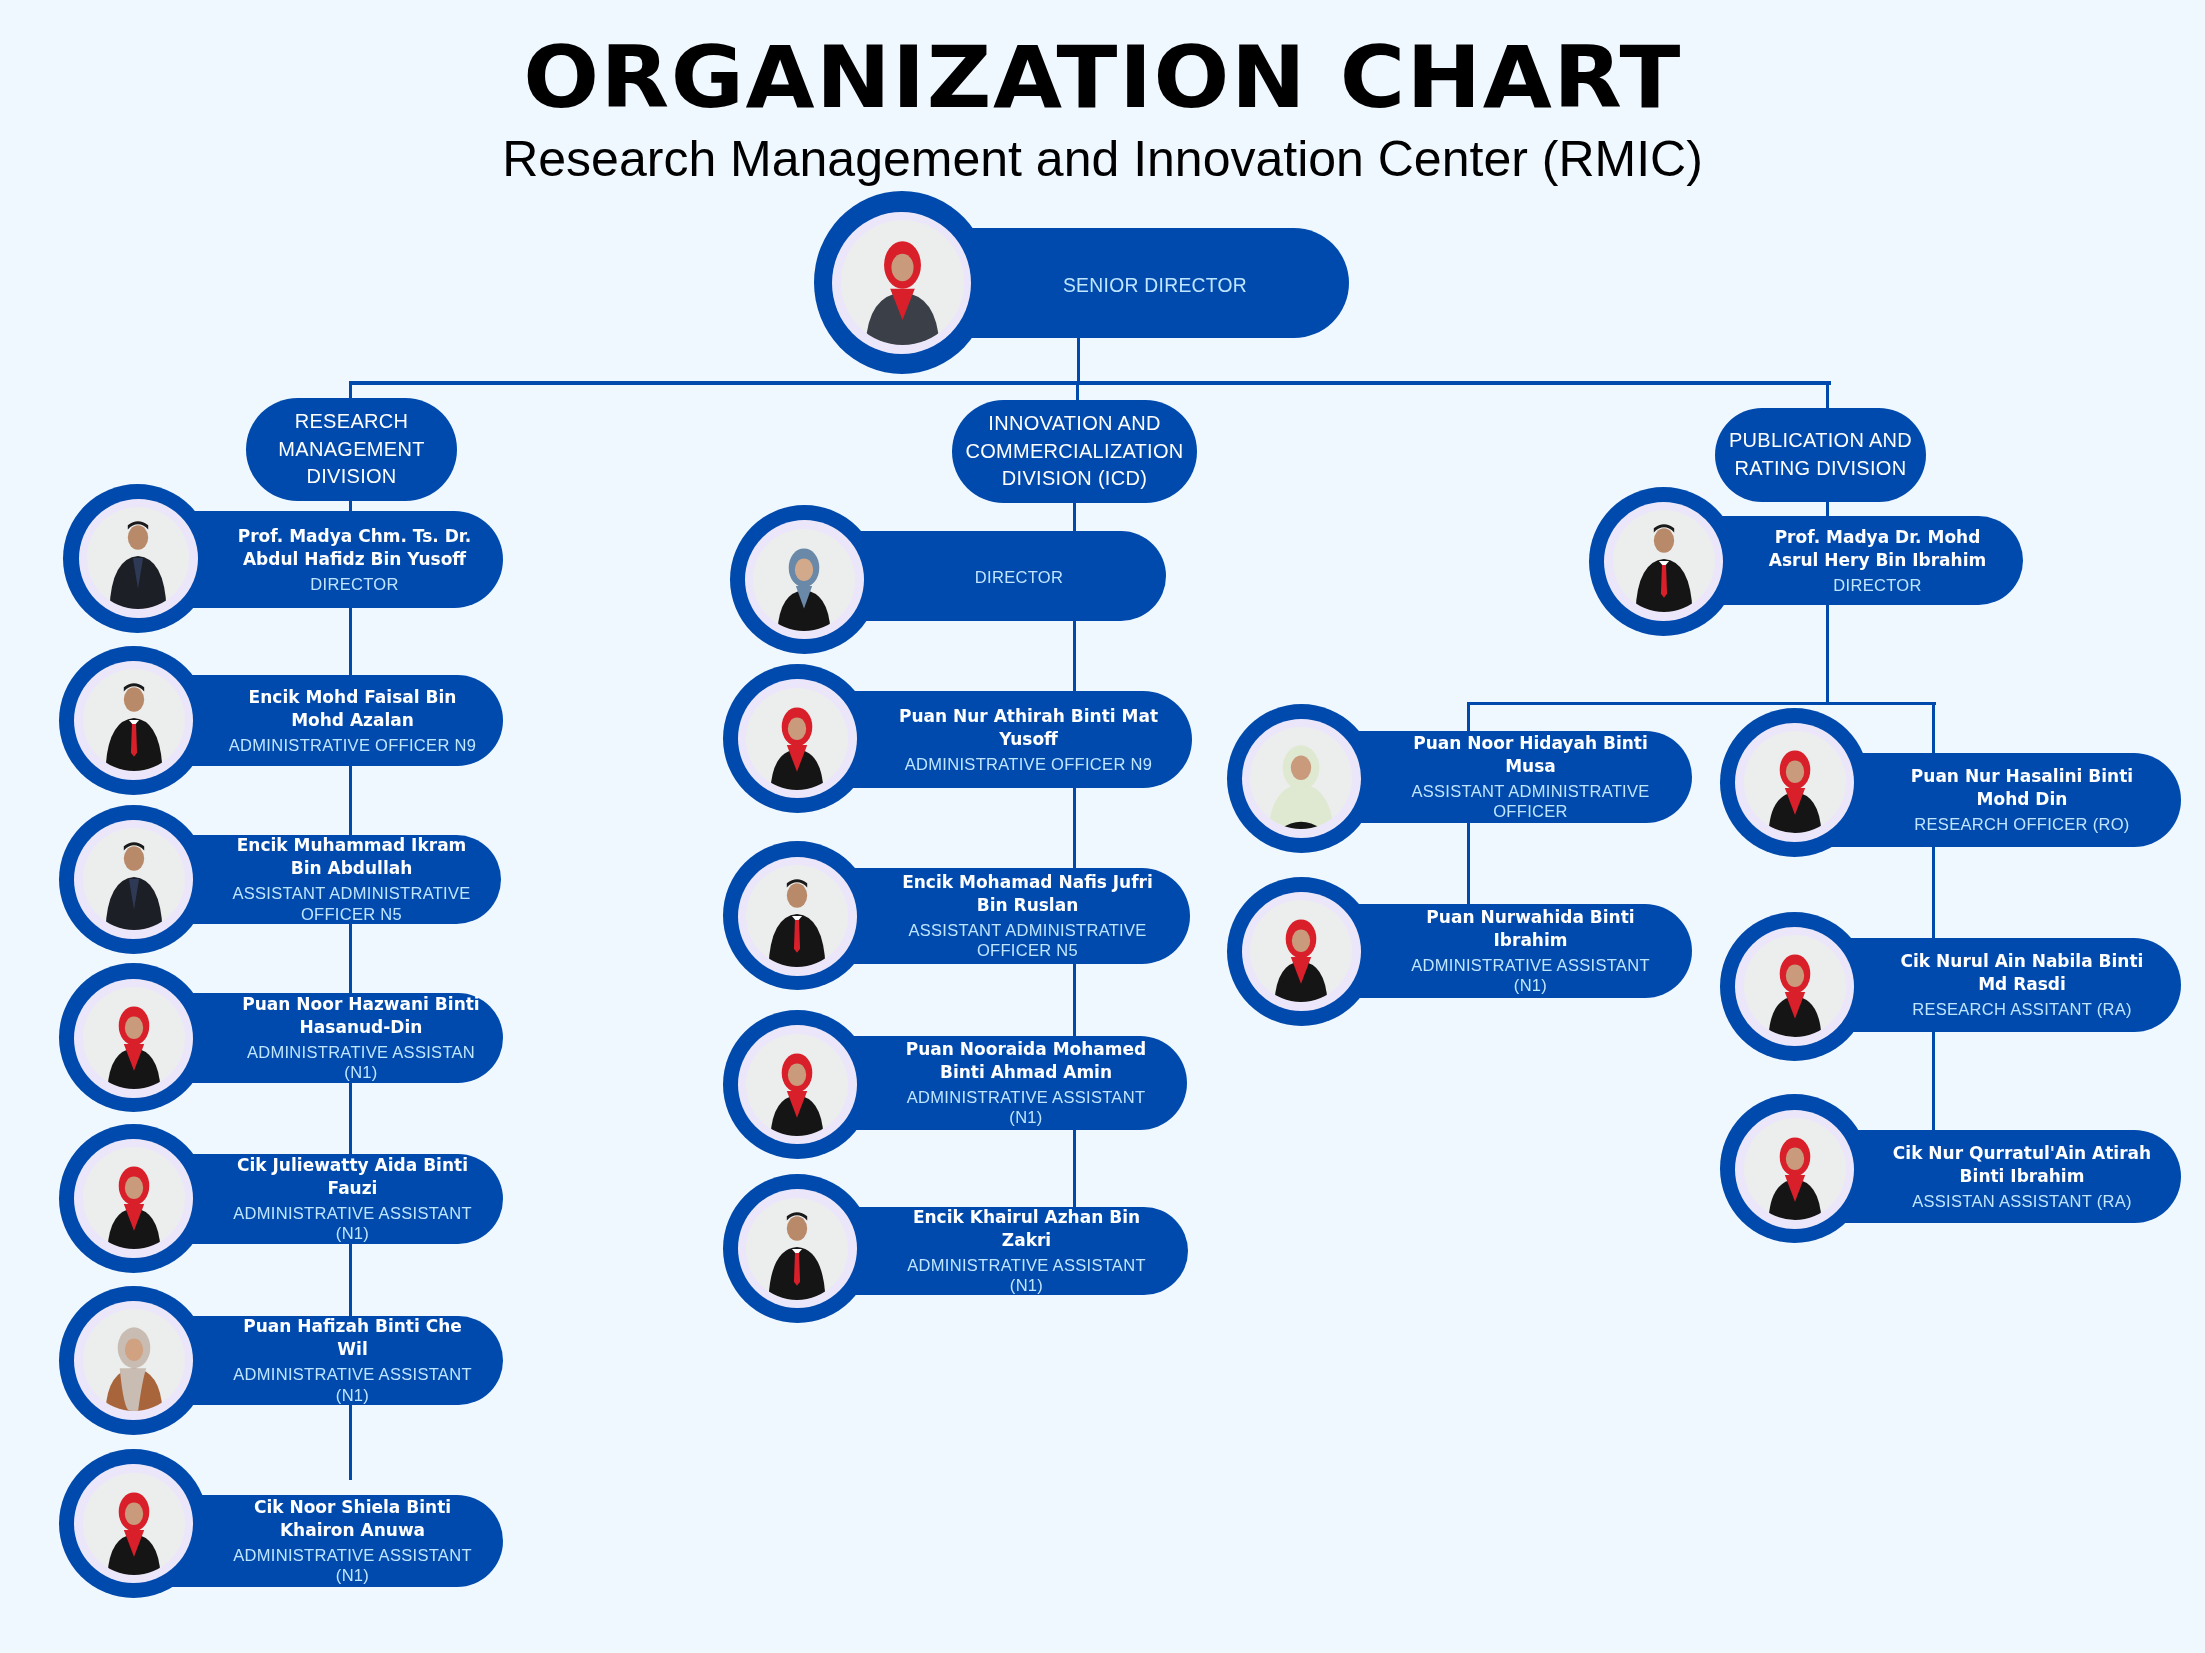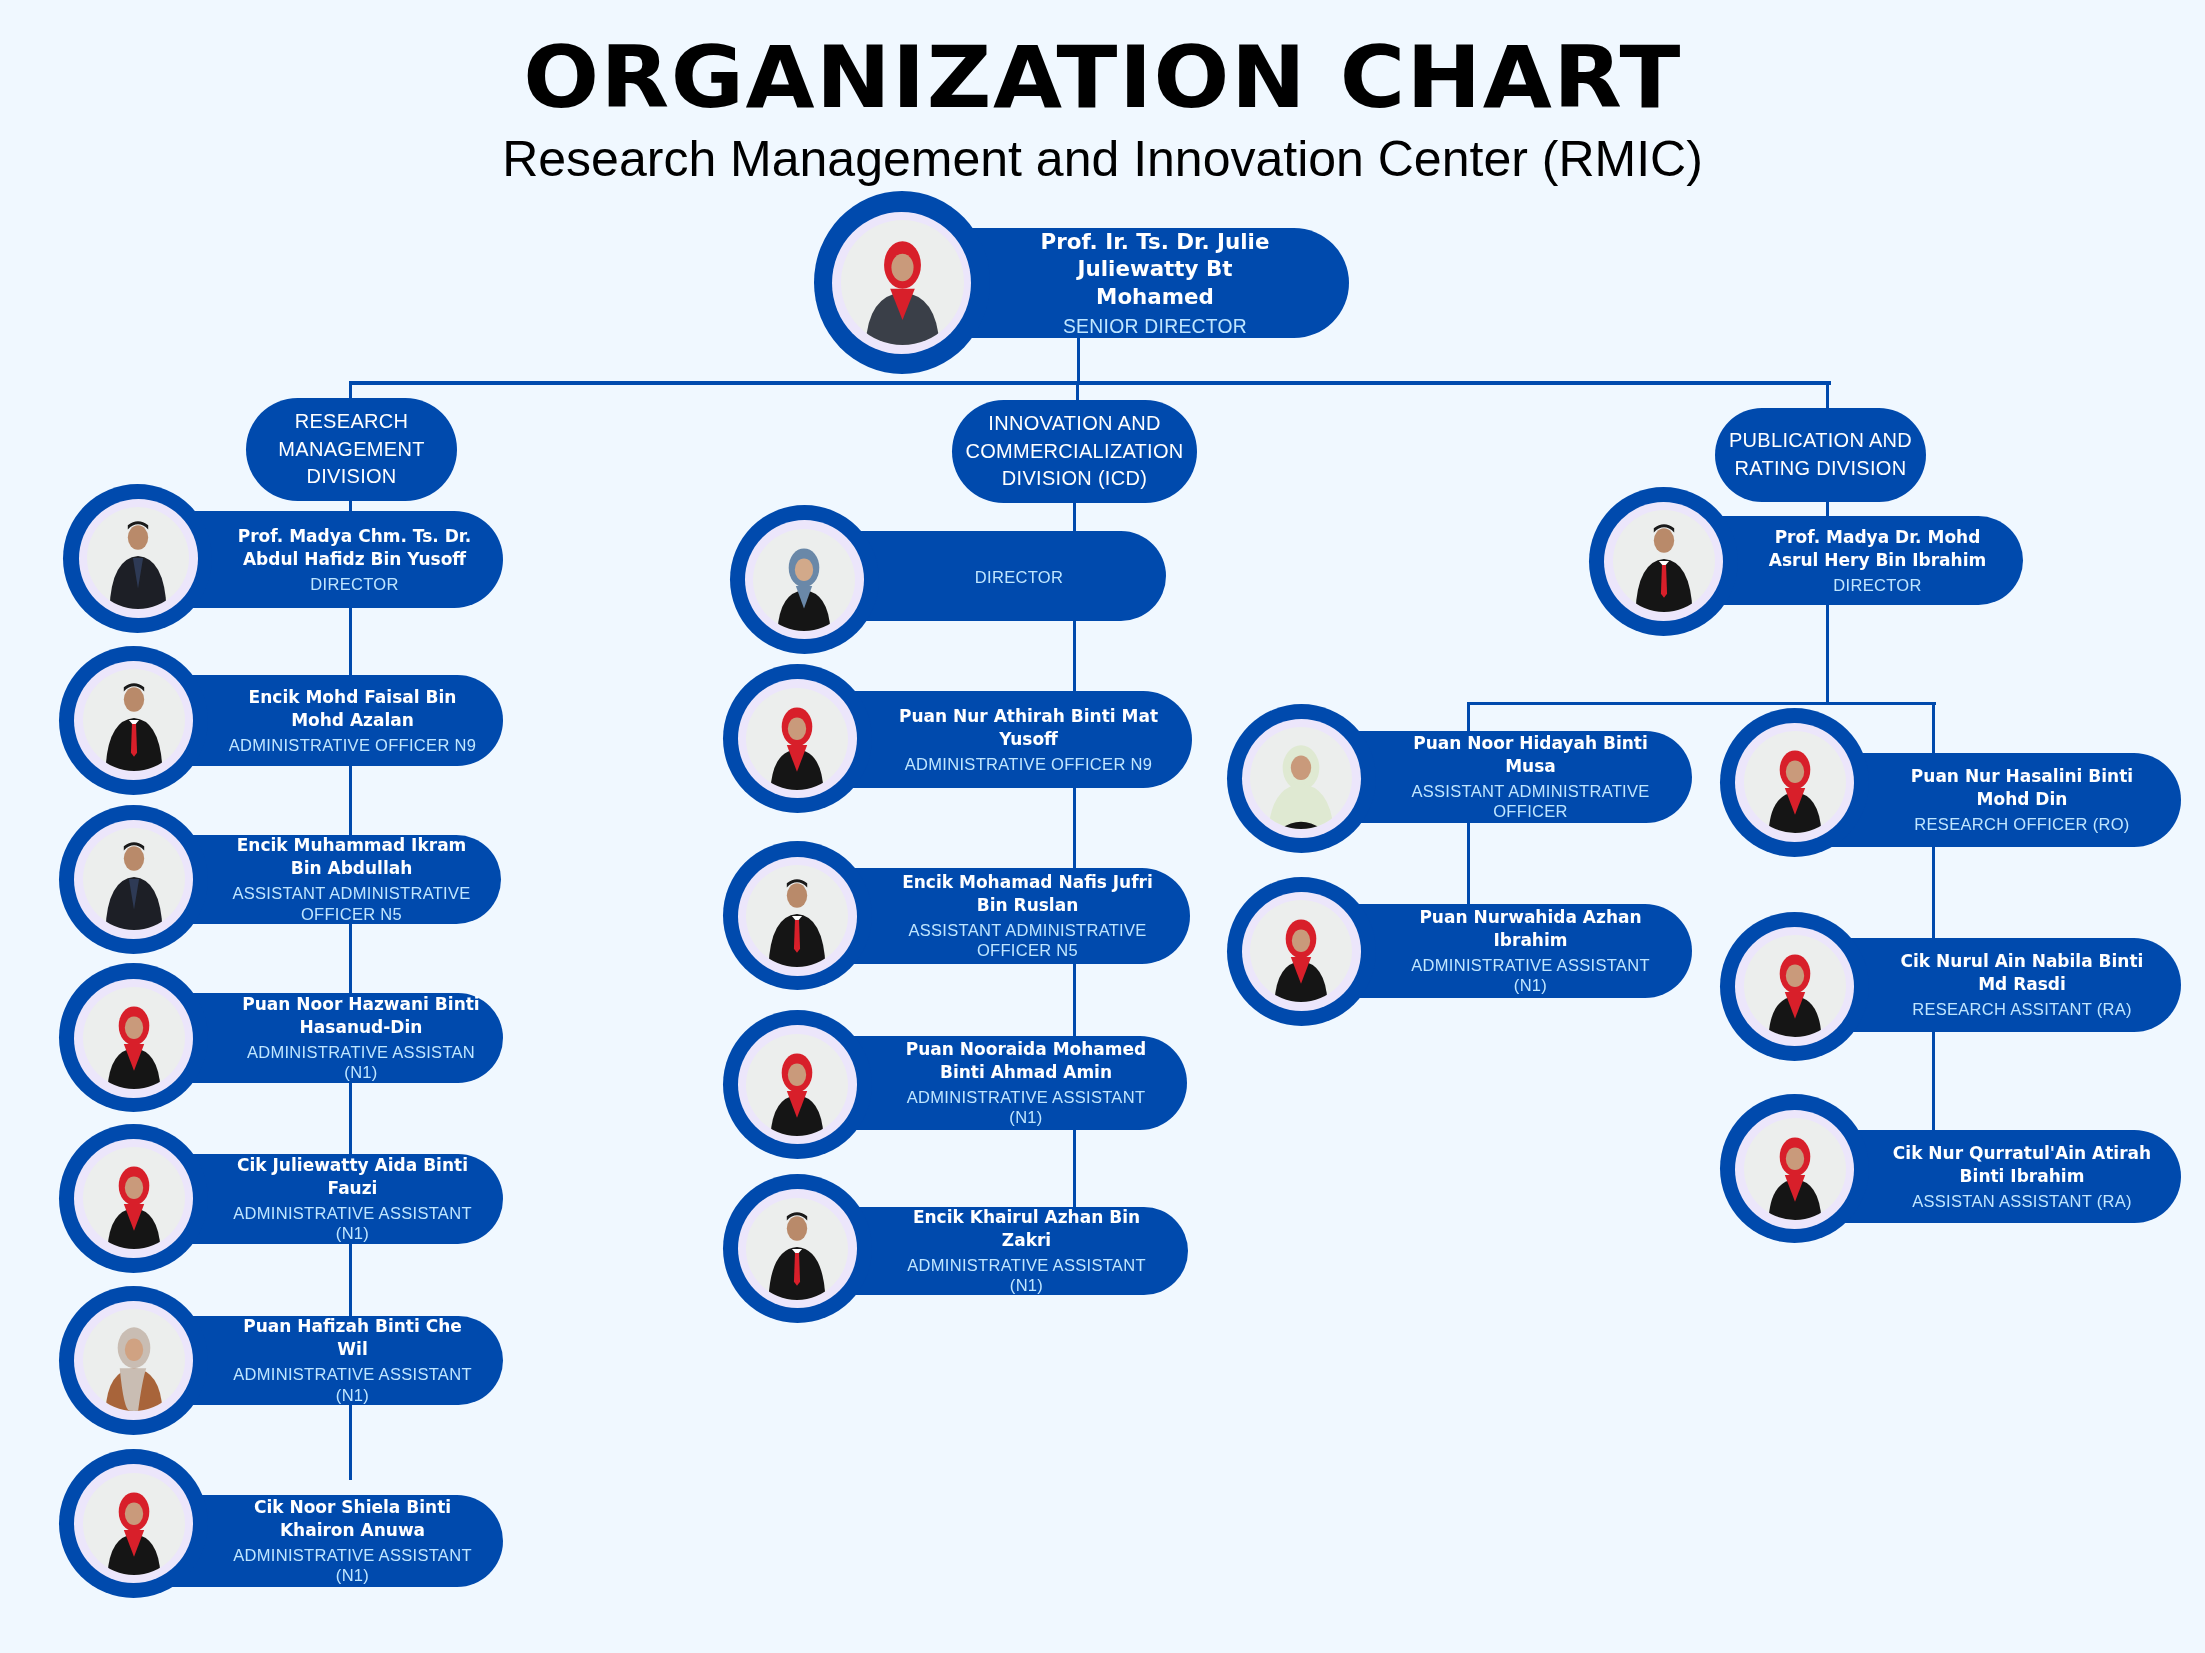--- a/index.html
+++ b/index.html
@@ -53,21 +53,20 @@
 MANAGEMENT
 DIVISION</div>
 <div class="div-pill" style="left:952px;top:400px;width:245px;height:103px;">INNOVATION AND
 COMMERCIALIZATION
 DIVISION (ICD)</div>
 <div class="div-pill" style="left:1715px;top:408px;width:211px;height:94px;">PUBLICATION AND
 RATING DIVISION</div>
 
 <div class="card senior" style="left:0;top:0;">
   <div class="pill" style="left:900px;top:228px;width:449px;height:110px;padding-left:76px;">
-    <div class="name" style="max-width:276px;">Prof. Ir. Ts. Dr. Julie Juliewatty Bt Mohamed</div>
     <div class="role">SENIOR DIRECTOR</div>
   </div>
   <div class="ring" style="left:814px;top:191px;width:176px;height:183px;"></div>
   <div class="inner" style="left:832px;top:212px;width:139px;height:142px;"></div>
   <div class="photo" style="left:841px;top:220px;width:123px;height:125px;">
     <svg class="person-svg" viewBox="0 0 100 100" preserveAspectRatio="none">
         <ellipse cx="50" cy="36" rx="15" ry="19" fill="#d81f2a"></ellipse>
         <ellipse cx="50" cy="38" rx="9" ry="11" fill="#c99a7b"></ellipse>
         <path d="M20 100 Q22 60 50 58 Q78 60 80 100Z" fill="#3a3f48"></path>
         <path d="M40 55 L50 80 L60 55Z" fill="#d81f2a"></path>
@@ -298,21 +297,21 @@
       <svg class="person-svg" viewBox="0 0 100 100" preserveAspectRatio="none">
           <ellipse cx="50" cy="40" rx="18" ry="22" fill="#dfe9d2"></ellipse>
           <ellipse cx="50" cy="40" rx="10" ry="12" fill="#c99a7b"></ellipse>
           <path d="M18 100 Q22 58 50 56 Q78 58 82 100Z" fill="#dfe9d2"></path>
           <path d="M30 100 Q50 86 70 100Z" fill="#151515"></path>
         </svg>
     </div>
     </div>
     <div class="card">
     <div class="pill" style="left:1301px;top:904px;width:391px;height:94px;padding-left:83px;">
-      <div class="name" style="max-width:275px;">Puan Nurwahida Azhan Ibrahim</div>
+      <div class="name" style="max-width:275px;">Puan Nurwahida Binti Ibrahim</div>
       <div class="role" style="max-width:275px;">ADMINISTRATIVE ASSISTANT (N1)</div>
     </div>
     <div class="ring" style="left:1227px;top:877px;width:149px;height:149px;"></div>
     <div class="inner" style="left:1242px;top:892px;width:119px;height:119px;"></div>
     <div class="photo" style="left:1250px;top:900px;width:102px;height:102px;">
       <svg class="person-svg" viewBox="0 0 100 100" preserveAspectRatio="none">
           <ellipse cx="50" cy="38" rx="15" ry="19" fill="#d81f2a"></ellipse>
           <ellipse cx="50" cy="40" rx="9" ry="11" fill="#c99a7b"></ellipse>
           <path d="M24 100 Q26 62 50 60 Q74 62 76 100Z" fill="#151515"></path>
           <path d="M40 56 L50 82 L60 56Z" fill="#d81f2a"></path>

